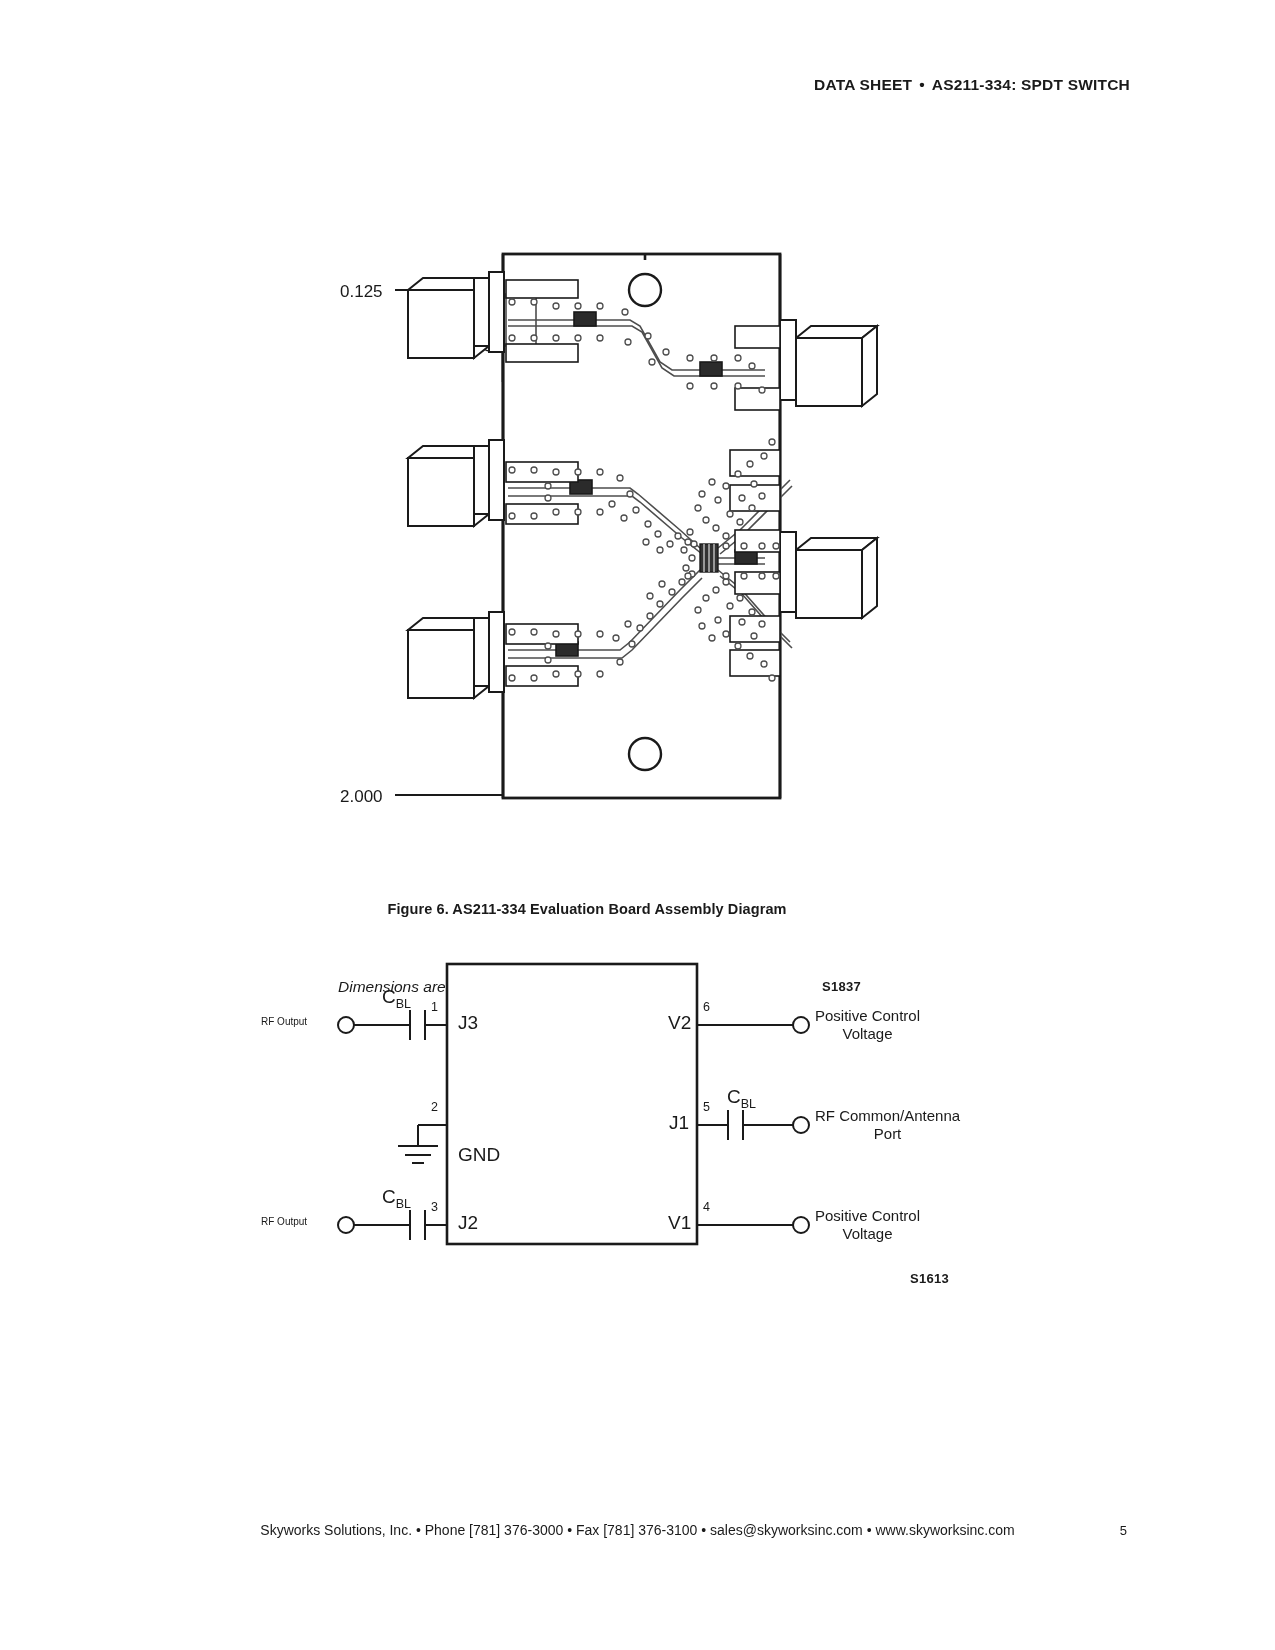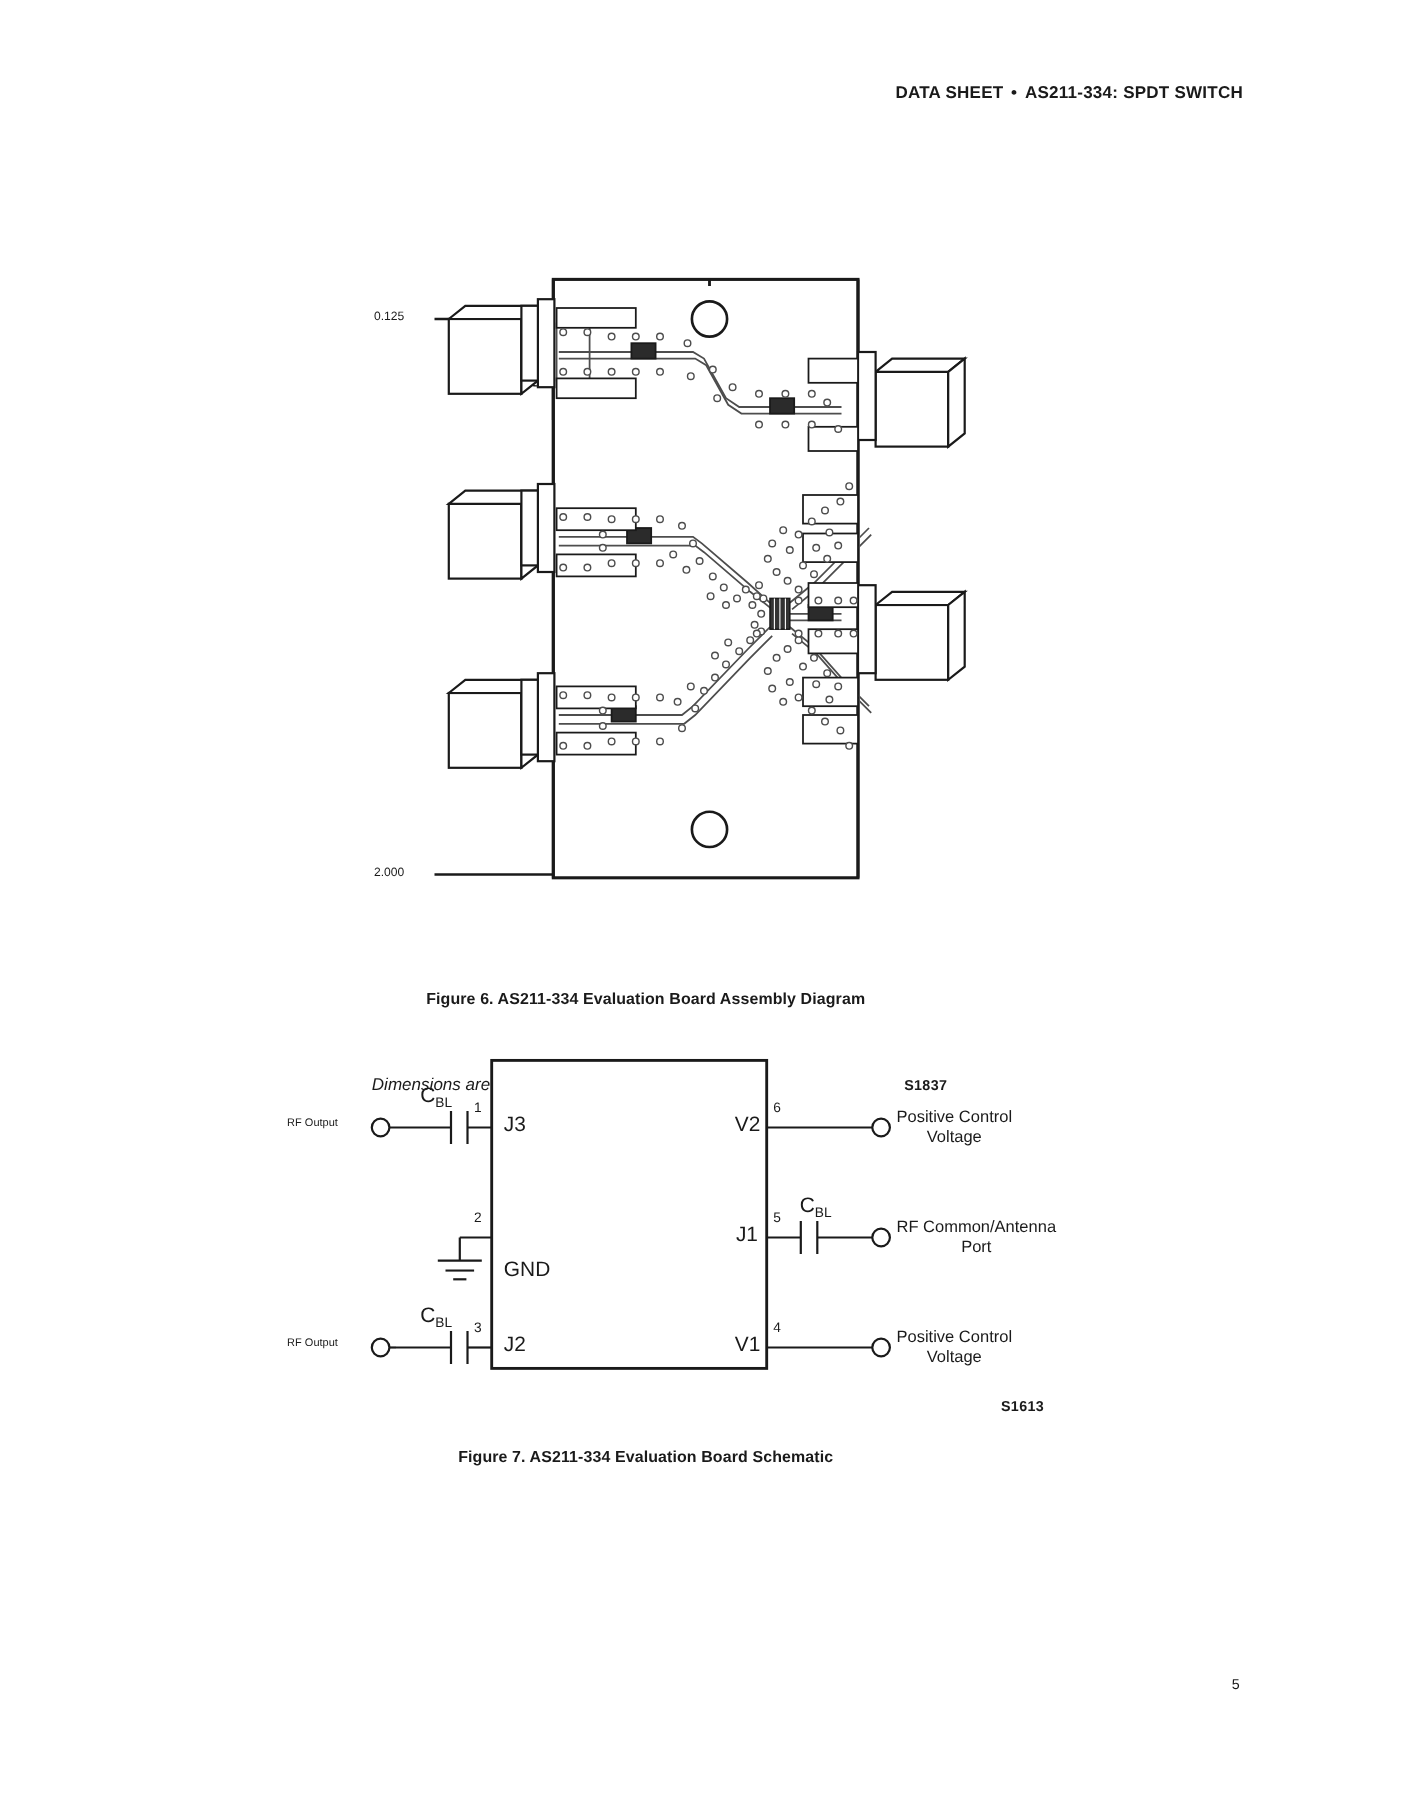--- a/index.html
+++ b/index.html
@@ -25,21 +25,21 @@
   .fig6 { position:absolute; left:0; top:130px; width:1275px; height:790px; }
   svg.board { position:absolute; left:0; top:0; }
 
   .vdim {
     position:absolute;
     font-size:15px;
     transform:rotate(-90deg);
     transform-origin:left bottom;
     white-space:nowrap;
   }
-  .hdim { position:absolute; font-size:11px; white-space:nowrap; }
+  .hdim { position:absolute; font-size:17px; white-space:nowrap; }
   .boardlabel { position:absolute; font-size:16px; white-space:nowrap; }
   .skid { position:absolute; font-size:11.5px; white-space:nowrap; }
   .star { position:absolute; font-size:21px; line-height:1; }
 
   .dimnote {
     position:absolute; left:338px; top:848px;
     font-size:15.5px; font-style:italic;
   }
   .scode {
     position:absolute; left:822px; top:849px;
@@ -426,19 +426,19 @@
       <span>RF Common/Antenna</span><br>
       <span>Port</span>
     </div>
     <div class="sch-side" style="left:815px; top:257px;">
       <span>Positive Control</span><br>
       <span>Voltage</span>
     </div>
   </div>
 
   <div class="scode2">S1613</div>
-  <div class="figcaption" id="fig7-caption">Figure 7. AS211-334 Evaluation Board Schematic</div>
 
   <div class="footer">
+    <div class="l1">Skyworks Solutions, Inc.  •  Phone [781] 376-3000  •  Fax [781] 376-3100  •  sales@skyworksinc.com  •  www.skyworksinc.com</div>
   </div>
   <div class="pageno">5</div>
 
 </div>
 
 </body></html>

